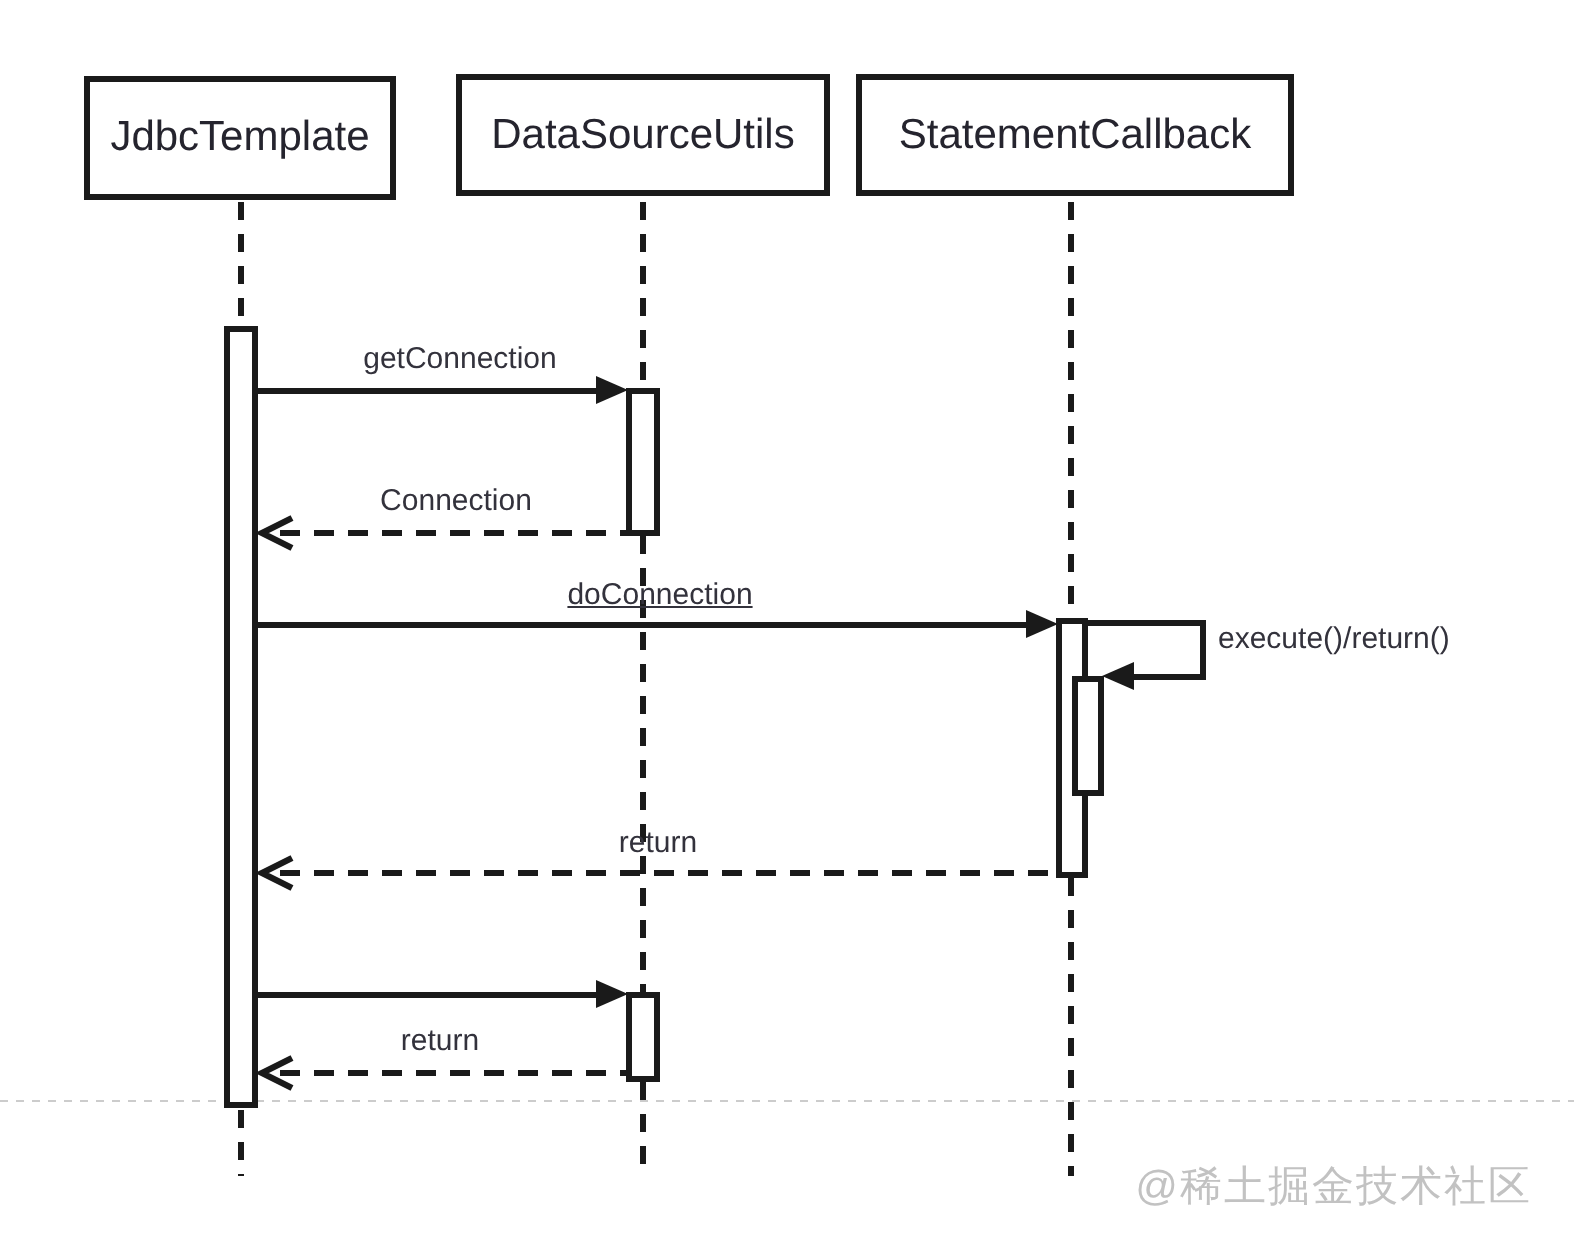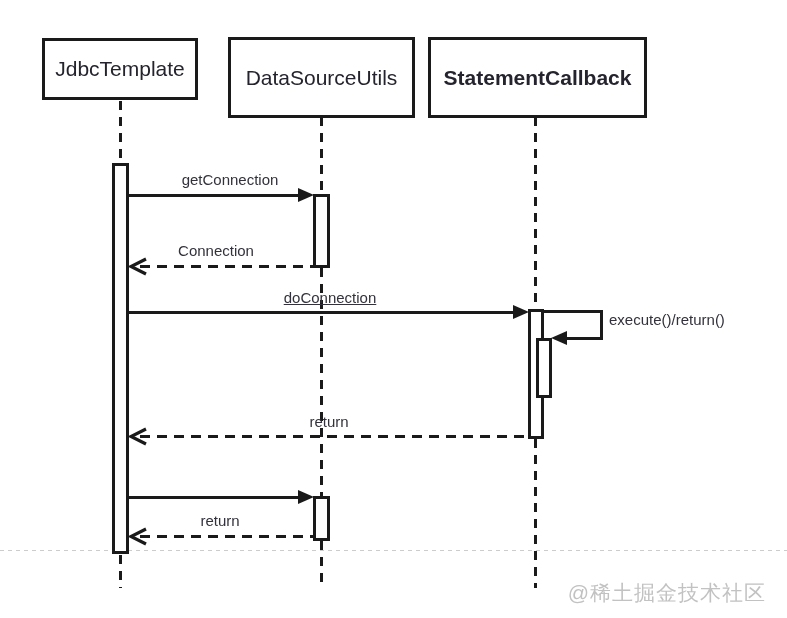--- a/index.html
+++ b/index.html
@@ -11,33 +11,33 @@
     width: 787px;
     height: 618px;
     background: #ffffff;
     overflow: hidden;
   }
 
   
   .pbox {
     position: absolute;
     top: 37px;
-    height: 81px;
+    height: 61px;
     background: #ffffff;
     border: 3px solid #1a1a1a;
     display: flex;
     align-items: center;
     justify-content: center;
     font-size: 21px;
     color: #25242e;
     z-index: 5;
   }
   .pbox.jdbc { left: 42px;  width: 156px; top: 38px; height: 62px; }
   .pbox.dsu  { left: 228px; width: 187px; }
-  .pbox.scb  { left: 428px; width: 219px; font-weight: bold; }
+  .pbox.scb  { left: 428px; width: 219px; }
 
   
   .lifeline {
     position: absolute;
     width: 3px;
     background: repeating-linear-gradient(to bottom, #1a1a1a 0 9px, transparent 9px 16px);
     z-index: 1;
   }
 
   
@@ -151,21 +151,21 @@
   <div class="activation" style="left:536px; top:338px; width:16px; height:60px;"></div>
 
   <div class="mline" style="left:129px; top:194px; width:170px;"></div>
   <div class="head-right" style="left:298px; top:188px;"></div>
   <div class="mlabel centered" style="left:230px; top:171px;">getConnection</div>
 
   <div class="mline dashed" style="left:140px; top:265px; width:173px;"></div>
   <svg class="head-open" style="left:128px; top:257px;" width="20" height="19">
     <path d="M18 2 L3 9.5 L18 17" fill="none" stroke="#1a1a1a" stroke-width="3.2"></path>
   </svg>
-  <div class="mlabel centered" style="left:216px; top:242px;">Connection</div>
+  <div class="mlabel centered" style="left:228px; top:242px;">Connection</div>
 
   <div class="mline" style="left:129px; top:311px; width:385px;"></div>
   <div class="head-right" style="left:513px; top:305px;"></div>
   <div class="mlabel centered" style="left:330px; top:289px;text-decoration:underline;">doConnection</div>
 
   <div class="mline" style="left:544px; top:310px; width:59px;"></div>
   <div class="vline" style="left:600px; top:310px; height:30px;"></div>
   <div class="mline" style="left:566px; top:337px; width:37px;"></div>
   <div class="head-left-filled" style="left:551px; top:331px;"></div>
   <div class="mlabel" style="left:609px; top:311px;">execute()/return()</div>

